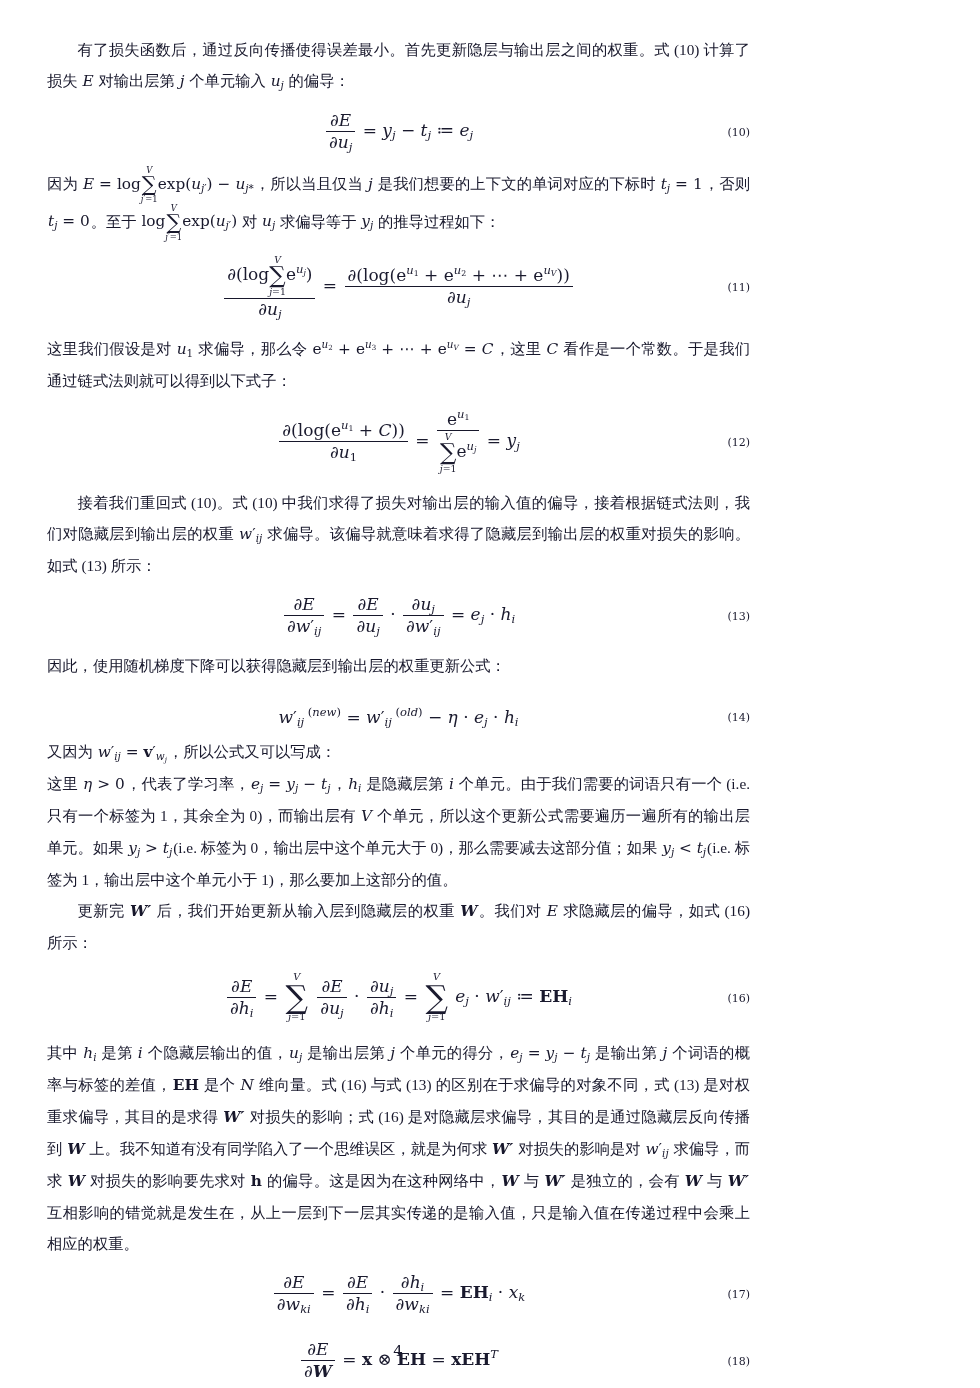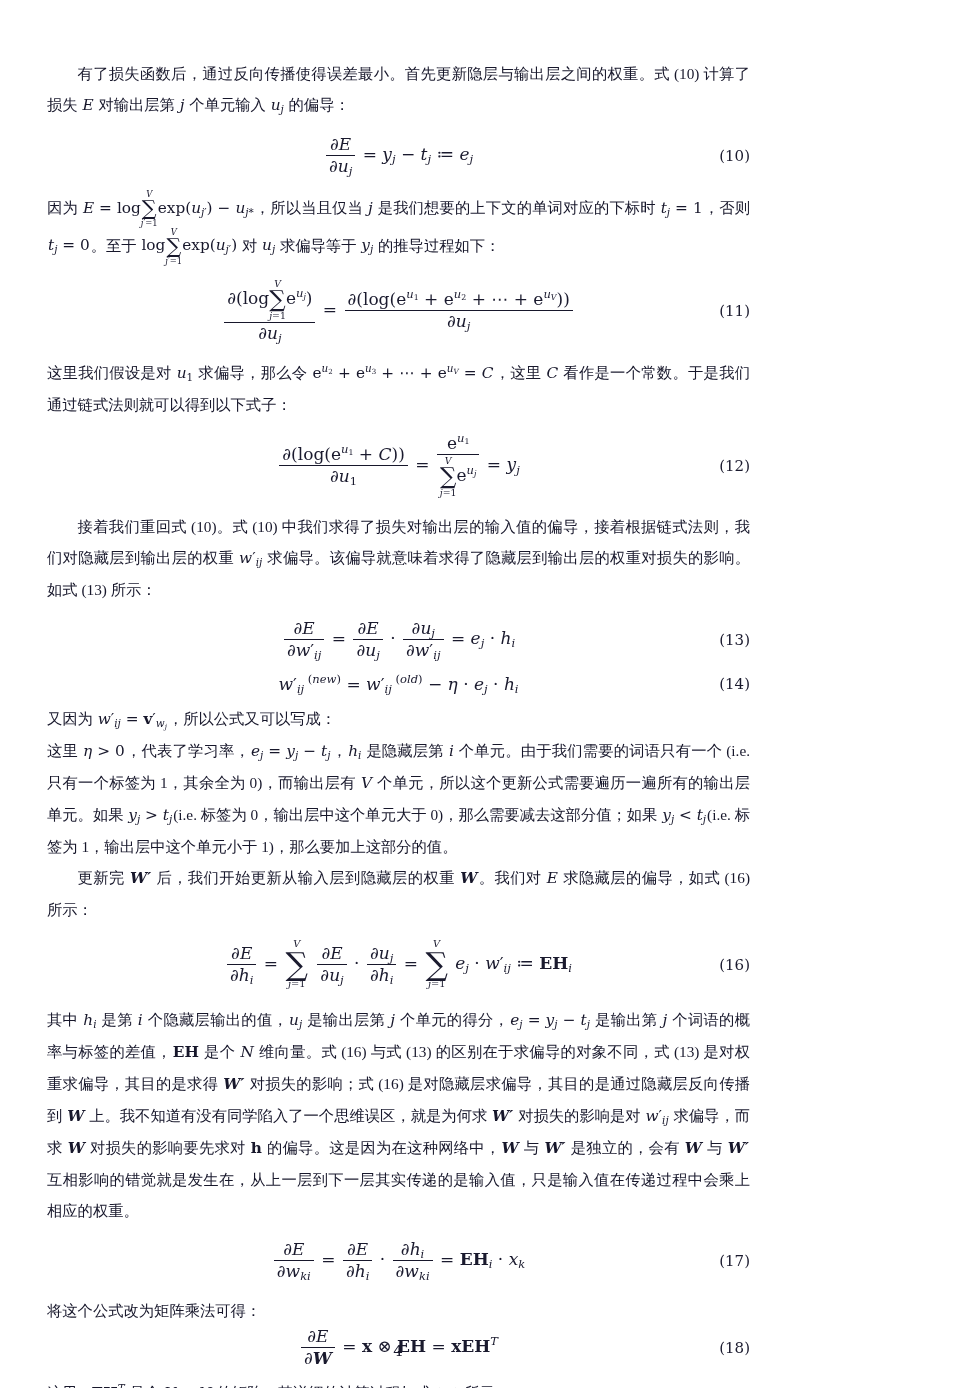--- a/index.html
+++ b/index.html
@@ -12,21 +12,21 @@
     height: 1388px;
     font-family: "Liberation Serif", "DejaVu Serif", serif;
     color: #1a1a2e;
     -webkit-font-smoothing: antialiased;
   }
   .page {
     position: relative;
     width: 796px;
     height: 1388px;
     box-sizing: border-box;
-    padding: 58px 46px 0 47px;
+    padding: 34px 46px 0 47px;
     background: #ffffff;
   }
   .body-text {
     font-size: 15.3px;
     line-height: 31px;
     text-align: justify;
     text-justify: inter-character;
     color: #17172b;
   }
   .body-text p {
@@ -100,24 +100,24 @@
     font-family: "DejaVu Serif", "Liberation Serif", serif;
     font-size: 17px;
     white-space: nowrap;
   }
   .eq-num {
     position: absolute;
     right: 0;
     top: 50%;
     transform: translateY(-50%);
     font-family: "DejaVu Serif", "Liberation Serif", serif;
-    font-size: 15px;
+    font-size: 11px;
   }
   .eq-block { margin: 14px 0 14px 0; }
-  .eq-block-tight { margin: 1px 0 9px 0; }
+  .eq-block-tight { margin: 26px 0 9px 0; }
 
   .page-number {
     position: absolute;
     left: 0; right: 0;
     bottom: 28px;
     text-align: center;
     font-family: "DejaVu Serif", "Liberation Serif", serif;
     font-size: 15px;
     color: #17172b;
   }
@@ -195,20 +195,23 @@
       <span class="frac"><span class="num"><i>∂E</i></span><span class="den"><i>∂w</i>′<sub><i>ij</i></sub></span></span>
       =
       <span class="frac"><span class="num"><i>∂E</i></span><span class="den"><i>∂u</i><sub><i>j</i></sub></span></span>
       ·
       <span class="frac"><span class="num"><i>∂u</i><sub><i>j</i></sub></span><span class="den"><i>∂w</i>′<sub><i>ij</i></sub></span></span>
       = <i>e</i><sub><i>j</i></sub> · <i>h</i><sub><i>i</i></sub>
     </span>
     <span class="eq-num">(13)</span>
   </div>
 
+  <div class="body-text">
+    <p><span>因此，使用随机梯度下降可以获得隐藏层到输出层的权重更新公式：</span></p>
+  </div>
 
   <div class="eq-row eq-block-tight">
     <span class="eq-body">
       <i>w</i>′<sub><i>ij</i></sub><sup>&nbsp;(<i>new</i>)</sup> = <i>w</i>′<sub><i>ij</i></sub><sup>&nbsp;(<i>old</i>)</sup> − <i>η</i> · <i>e</i><sub><i>j</i></sub> · <i>h</i><sub><i>i</i></sub>
     </span>
     <span class="eq-num">(14)</span>
   </div>
 
   <div class="body-text">
     <p>
@@ -256,23 +259,20 @@
       <span class="frac"><span class="num"><i>∂E</i></span><span class="den"><i>∂w</i><sub><i>ki</i></sub></span></span>
       =
       <span class="frac"><span class="num"><i>∂E</i></span><span class="den"><i>∂h</i><sub><i>i</i></sub></span></span>
       ·
       <span class="frac"><span class="num"><i>∂h</i><sub><i>i</i></sub></span><span class="den"><i>∂w</i><sub><i>ki</i></sub></span></span>
       = <b>EH</b><sub><i>i</i></sub> · <i>x</i><sub><i>k</i></sub>
     </span>
     <span class="eq-num">(17)</span>
   </div>
 
-  <div class="body-text">
-    <p><span>将这个公式改为矩阵乘法可得：</span></p>
-  </div>
 
   <div class="eq-row eq-block-tight">
     <span class="eq-body">
       <span class="frac"><span class="num"><i>∂E</i></span><span class="den"><i>∂</i><b><i>W</i></b></span></span>
       = <b>x</b> ⊗ <b>EH</b> = <b>xEH</b><sup><i>T</i></sup>
     </span>
     <span class="eq-num">(18)</span>
   </div>
 
   <div class="body-text">

